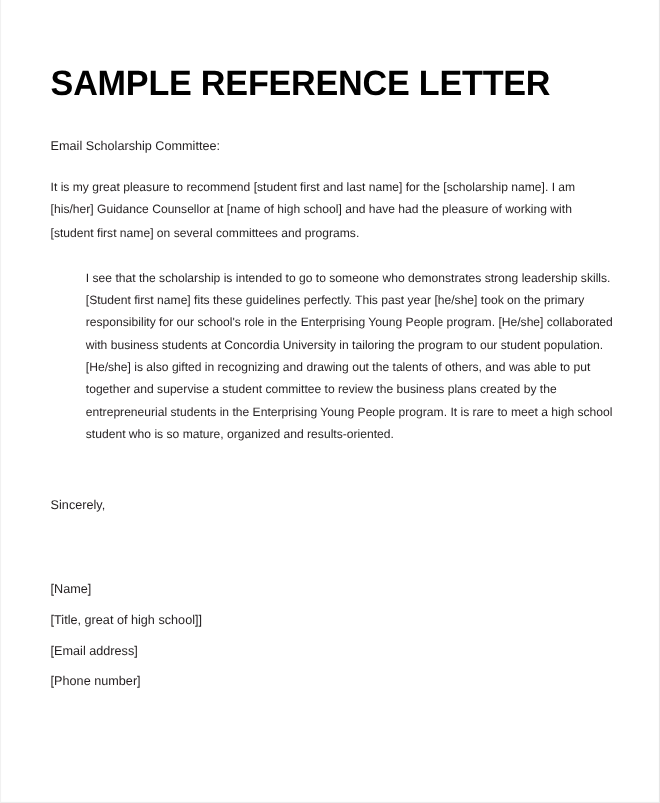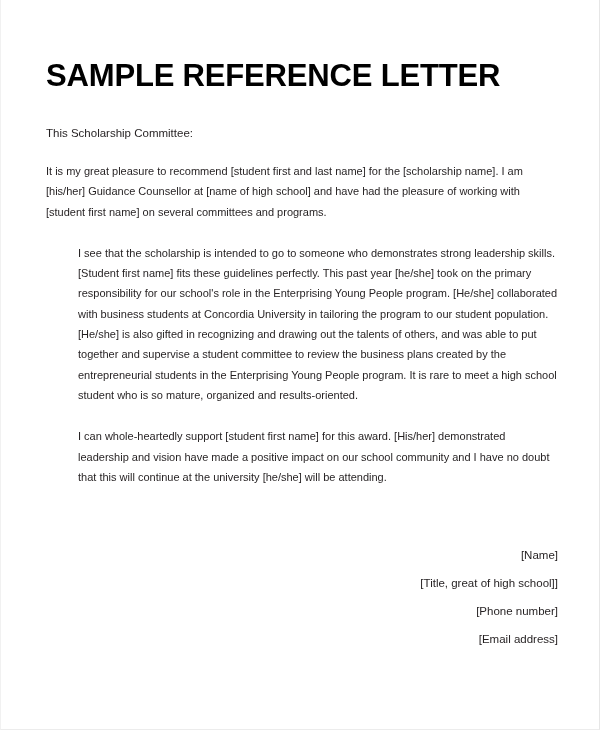--- a/index.html
+++ b/index.html
@@ -73,21 +73,20 @@
   .closing {
     font-size: 11.5px;
     line-height: 16px;
     color: #231f20;
     margin: 0;
     padding-top: 47px;
   }
 
   .sign-block {
     padding-top: 60px;
-    text-align: right;
   }
 
   .sign-line {
     font-size: 11.5px;
     line-height: 16px;
     color: #231f20;
     margin: 0;
     padding-top: 12px;
   }
 
@@ -96,30 +95,30 @@
   }
 </style>
 </head>
 <body>
 
 <div class="page">
   <div class="page-inner">
 
     <h1 class="letter-title">SAMPLE REFERENCE LETTER</h1>
 
-    <p class="salutation">This Scholarship Committee:</p>
+    <p class="salutation">Email Scholarship Committee:</p>
 
     <p class="body-para">It is my great pleasure to recommend [student first and last name] for the [scholarship name]. I am [his/her] Guidance Counsellor at [name of high school] and have had the pleasure of working with [student first name] on several committees and programs.</p>
 
     <p class="body-para para-gap-large">I see that the scholarship is intended to go to someone who demonstrates strong leadership skills. [Student first name] fits these guidelines perfectly. This past year [he/she] took on the primary responsibility for our school's role in the Enterprising Young People program. [He/she] collaborated with business students at Concordia University in tailoring the program to our student population. [He/she] is also gifted in recognizing and drawing out the talents of others, and was able to put together and supervise a student committee to review the business plans created by the entrepreneurial students in the Enterprising Young People program. It is rare to meet a high school student who is so mature, organized and results-oriented.</p>
 
-    <p class="body-para para-gap-large">I can whole-heartedly support [student first name] for this award. [His/her] demonstrated leadership and vision have made a positive impact on our school community and I have no doubt that this will continue at the university [he/she] will be attending.</p>
 
+    <p class="closing">Sincerely,</p>
 
     <div class="sign-block">
       <p class="sign-line">[Name]</p>
       <p class="sign-line">[Title, great of high school]]</p>
+      <p class="sign-line">[Email address]</p>
       <p class="sign-line">[Phone number]</p>
-      <p class="sign-line">[Email address]</p>
     </div>
 
   </div>
 </div>
 
 </body></html>

